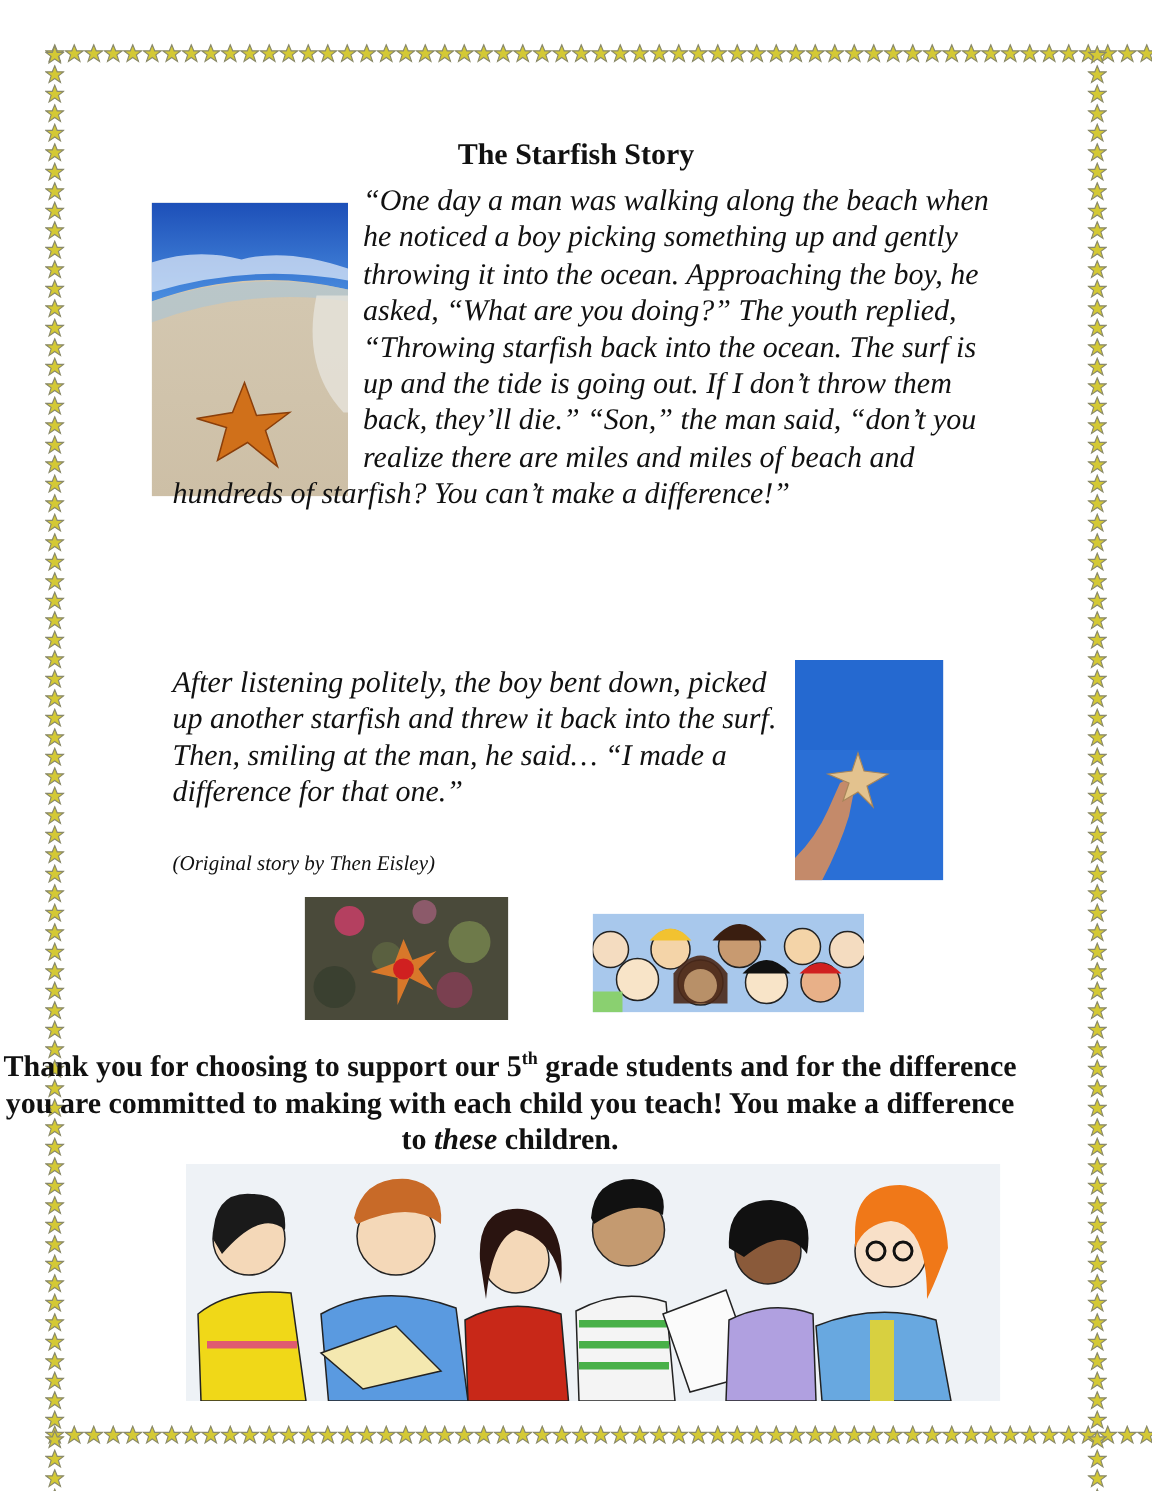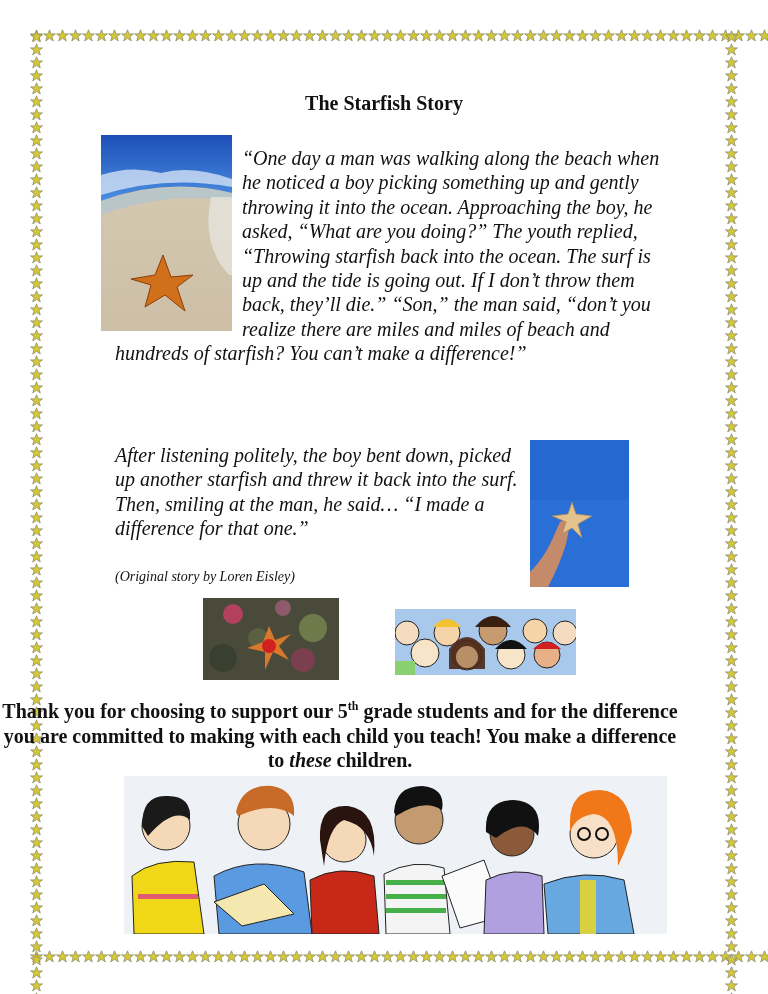--- a/index.html
+++ b/index.html
@@ -2,21 +2,21 @@
 <html><head>
 <meta charset="utf-8">
 <style>
   html, body { margin:0; padding:0; background:#ffffff; }
   body { width:768px; height:994px; position:relative; overflow:hidden; font-family:"Liberation Serif", "DejaVu Serif", serif; color:#111; }
   .border-row, .border-col { position:absolute; display:flex; }
   .border-row { left:30px; width:710px; height:14px; justify-content:space-between; }
   .border-col { top:30px; height:934px; width:14px; flex-direction:column; justify-content:space-between; }
   .star { width:13px; height:13px; display:block; }
   .title { position:absolute; left:0; width:768px; top:92px; text-align:center; font-weight:bold; font-size:20px; }
-  .story { position:absolute; left:115px; top:146px; width:545px; font-style:italic; font-size:20px; line-height:24.4px; }
+  .story { position:absolute; left:115px; top:122px; width:545px; font-style:italic; font-size:20px; line-height:24.4px; }
   .story p { margin:0; }
   .float-img { float:left; width:131px; height:196px; margin:-3px 10px 0 -14px; shape-outside: inset(0 0 0 0); }
   .para2 { position:absolute; left:115px; top:443px; width:420px; font-style:italic; font-size:20px; line-height:24.4px;font-family:Liberation Serif, serif; }
   .credit { position:absolute; left:115px; top:569px; font-style:italic; font-size:14px; }
   .img { position:absolute; overflow:hidden; }
   .thanks { position:absolute; left:0; width:680px; top:699px; text-align:center; font-weight:bold; font-size:20px; line-height:24.5px; }
   .thanks sup { font-size:12px; line-height:0; }
 </style>
 </head>
 <body>
@@ -1372,21 +1372,21 @@
     <polygon points="62,120 70,142 92,140 76,152 84,176 64,160 44,172 50,150 30,144 54,140" fill="#d0701a" stroke="#8a3e0a" stroke-width="1"></polygon>
   </svg>
 </div>
 
 <div class="story">
   <div class="float-img"></div>
   <p>“One day a man was walking along the beach when he noticed a boy picking something up and gently throwing it into the ocean. Approaching the boy, he asked, “What are you doing?” The youth replied, “Throwing starfish back into the ocean. The surf is up and the tide is going out. If I don’t throw them back, they’ll die.” “Son,” the man said, “don’t you realize there are miles and miles of beach and hundreds of starfish? You can’t make a difference!”</p>
 </div>
 
 <div class="para2">After listening politely, the boy bent down, picked up another starfish and threw it back into the surf. Then, smiling at the man, he said… “I made a difference for that one.”</div>
-<div class="credit">(Original story by Loren Eisley)</div>
+<div class="credit">(Original story by Then Eisley)</div>
 
 <div class="img" style="left:530px; top:440px; width:99px; height:147px;">
   <svg width="99" height="147" viewBox="0 0 99 147">
     <rect width="99" height="147" fill="#2a6fd6"></rect>
     <rect width="99" height="60" fill="#2366cc" opacity="0.6"></rect>
     <path d="M0 147 L0 132 Q14 118 22 100 L30 82 Q36 78 40 84 L36 104 Q30 124 18 147 Z" fill="#c48a6a"></path>
     <polygon points="42,62 46,74 62,76 48,84 52,98 42,88 32,94 36,82 22,76 38,74" fill="#e3c28e" stroke="#a8865a" stroke-width="0.8"></polygon>
   </svg>
 </div>
 

